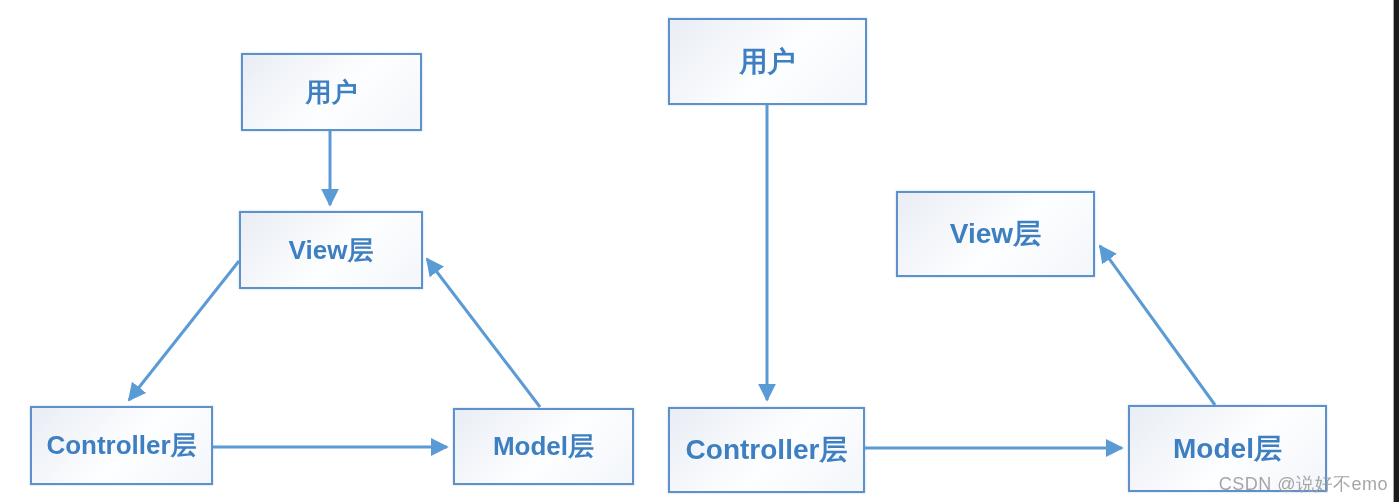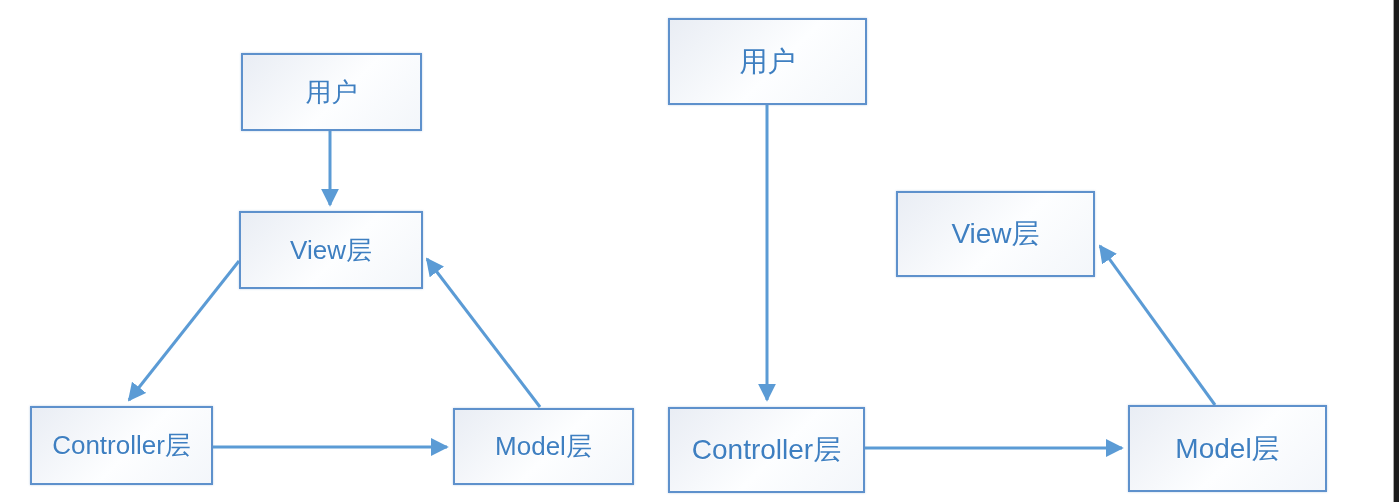--- a/index.html
+++ b/index.html
@@ -30,21 +30,21 @@
     pointer-events:none;
   }
   .node{
     position:absolute;
     box-sizing:border-box;
     border:2px solid var(--box-border,#5e91cc);
     background:linear-gradient(135deg,#e9edf4 0%,#fdfeff 55%,#f3f6fa 100%);
     display:flex;
     align-items:center;
     justify-content:center;
-    font-weight:normal;
+    font-weight:bold;
     font-size:26px;
     color:var(--box-text,#3e7fc1);
     text-shadow:0 1px 1px rgba(255,255,255,0.85);
     box-shadow:0 0 2px rgba(110,150,200,0.45);
     text-align:center;
   }
   .node--big{ font-size:28px; }
   .watermark{
     position:absolute;
     top:472px;
@@ -100,16 +100,17 @@
   <div class="node" style="left:453px; top:408px; width:181px; height:77px;">Model层</div>
 
   <div class="node node--big" style="left:668px; top:18px; width:199px; height:87px;">用户</div>
 
   <div class="node node--big" style="left:896px; top:191px; width:199px; height:86px;">View层</div>
 
   <div class="node node--big" style="left:668px; top:407px; width:197px; height:86px;">Controller层</div>
 
   <div class="node node--big" style="left:1128px; top:405px; width:199px; height:87px;">Model层</div>
 
+  <div class="watermark">CSDN @说好不emo</div>
 
   <div class="edge-strip"></div>
 
 </div>
 
 </body></html>

